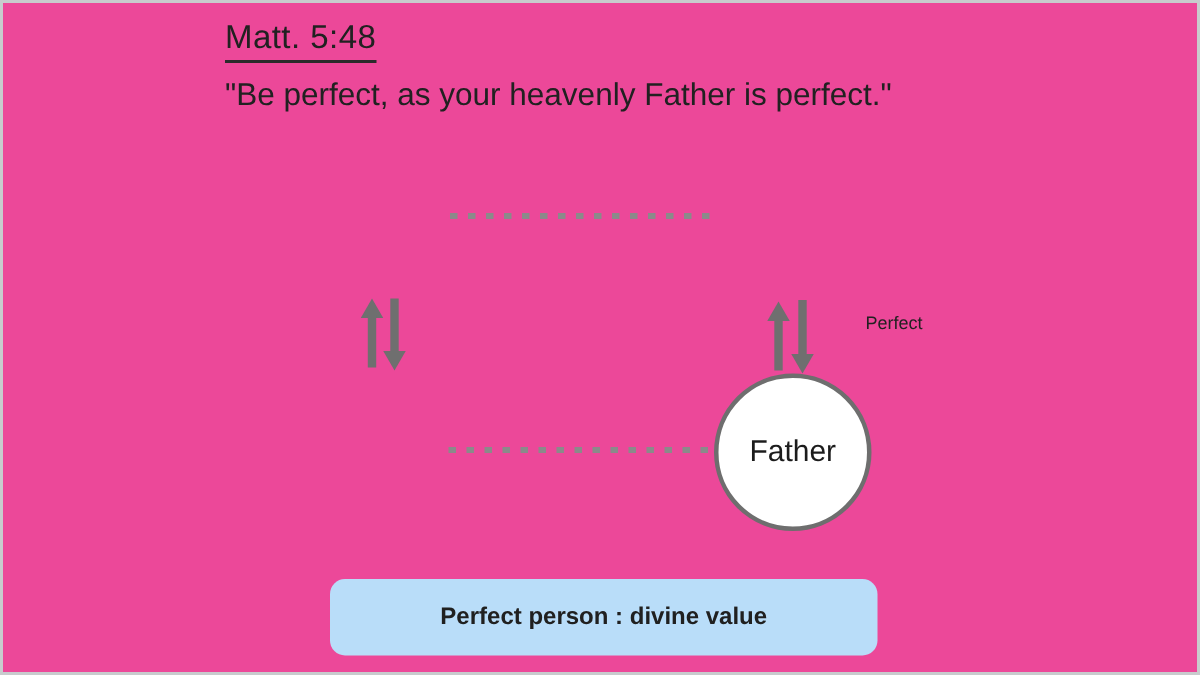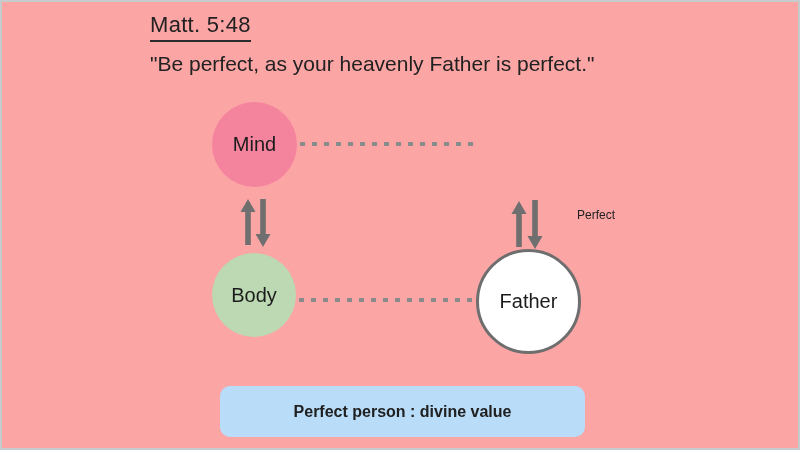--- a/index.html
+++ b/index.html
@@ -3,21 +3,21 @@
 <meta charset="utf-8">
 <style>
   * { margin: 0; padding: 0; box-sizing: border-box; }
   html, body { width: 800px; height: 450px; }
   body { font-family: "Liberation Sans", sans-serif; background: #ffffff; }
 
   .slide {
     position: relative;
     width: 800px;
     height: 450px;
-    background: #fca5a5;
+    background: #ec4899;
     border: 2px solid #c8cbcd;
     overflow: hidden;
   }
 
   .scripture-reference {
     position: absolute;
     left: 148px;
     top: 10px;
     font-size: 22px;
     color: #212121;
@@ -114,28 +114,22 @@
         <polygon points="517,199 509.5,212 524.5,212"></polygon>
         <rect x="514.2" y="210" width="5.6" height="35"></rect>
       </g>
       <g>
         <rect x="530.2" y="198" width="5.6" height="36"></rect>
         <polygon points="533,247 525.5,234 540.5,234"></polygon>
       </g>
     </g>
   </svg>
 
-  <div class="node node-mind">
-    <span>Mind</span>
-  </div>
 
 
-  <div class="node node-body">
-    <span>Body</span>
-  </div>
 
   <div class="node node-person">
     <span>Father</span>
   </div>
 
   <div class="relation-label">Perfect</div>
 
   <div class="conclusion-box">
     <span>Perfect person : divine value</span>
   </div>

